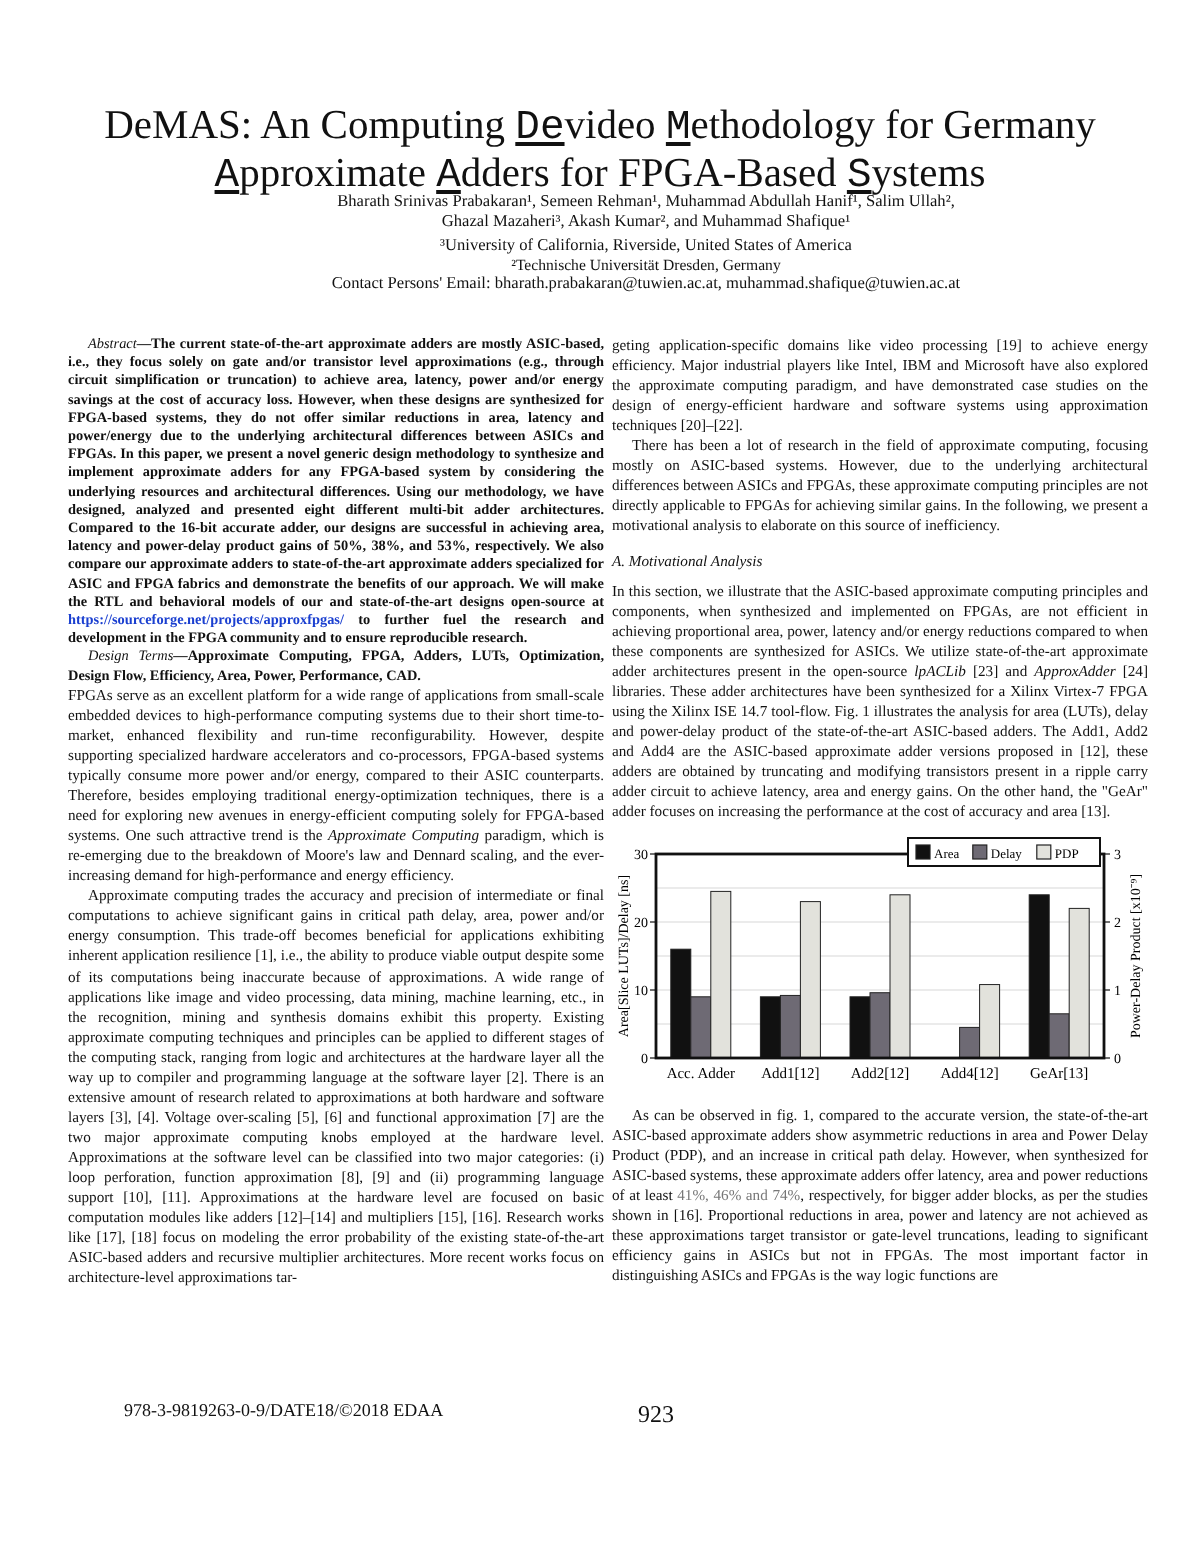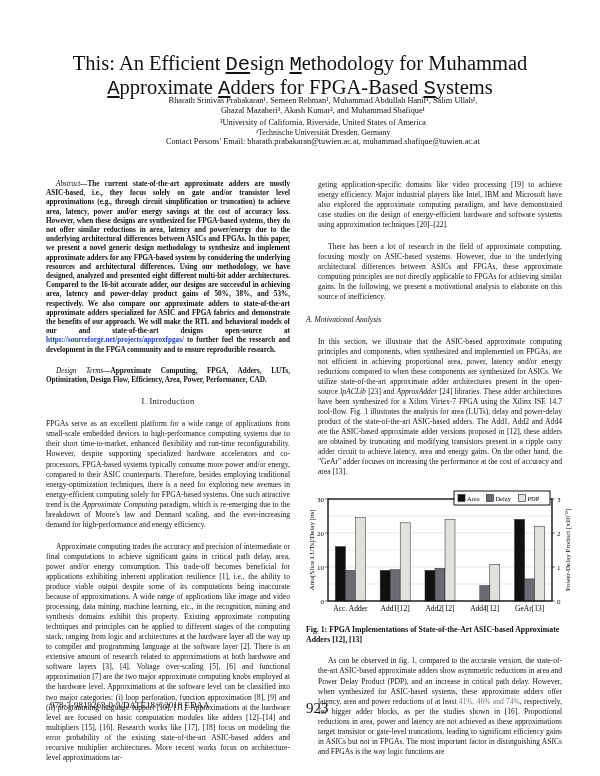--- a/index.html
+++ b/index.html
@@ -8,49 +8,48 @@
   .title u { text-decoration:underline;font-family:Liberation Mono, monospace; }
   .authors { position:absolute; top:96px; left:0; width:600px; text-align:center; font-size:8.3px; line-height:10px;padding-left:23px; }
   .col { position:absolute; top:168px; width:268px; font-size:7.6px; line-height:10.05px; text-align:justify; }
   .col.left { left:34px; }
   .col.right { left:306px; }
   .abstract { font-weight:bold; font-size:7.2px; line-height:9.2px; }
   .abstract i, .indexterms i { font-weight:normal; font-style:italic; }
   .link { color:#1a3fd0; }
   .sechead { text-align:center; font-size:8.4px; margin:9px 0 6px 0; letter-spacing:0.3px; }
   .subhead { font-style:italic; margin:8px 0 4px 0; }
-  p { margin:12px; text-indent:10px; }
+  p { margin:0; text-indent:10px; }
   p.noindent { text-indent:0; }
-  .footer-left { position:absolute; top:700px; left:50px; font-size:9px; }
-  .footer-right { position:absolute; top:700px; left:306px; font-size:15px; }
+  .footer-left { position:absolute; top:700px; left:62px; font-size:9px; }
+  .footer-right { position:absolute; top:700px; left:319px; font-size:12px; }
   .chart { position:relative; width:268px; height:134px; margin:6px 0 2px 0; }
   .caption { font-weight:bold; font-size:7.8px; line-height:9.6px; text-align:left; margin-bottom:4px; }
 </style>
 </head>
 <body>
 
 <div class="title">
-  <div><span>This: An Efficient </span><u>De</u><span>sign </span><u>M</u><span>ethodology for Muhammad</span></div>
+  <div><span>DeMAS: An Computing </span><u>De</u><span>video </span><u>M</u><span>ethodology for Germany</span></div>
   <div><u>A</u><span>pproximate </span><u>A</u><span>dders for FPGA-Based </span><u>S</u><span>ystems</span></div>
 </div>
 
 <div class="authors">
   <div>Bharath Srinivas Prabakaran¹, Semeen Rehman¹, Muhammad Abdullah Hanif¹, Salim Ullah²,</div>
   <div>Ghazal Mazaheri³, Akash Kumar², and Muhammad Shafique¹</div>
   <div style="margin-top:2px">³University of California, Riverside, United States of America</div>
   <div style="font-size:7.8px;line-height:9px">²Technische Universität Dresden, Germany</div>
   <div>Contact Persons' Email: bharath.prabakaran@tuwien.ac.at, muhammad.shafique@tuwien.ac.at</div>
 </div>
 
 <div class="col left">
   <div class="abstract">
     <p><i>Abstract</i><span>—The current state-of-the-art approximate adders are mostly ASIC-based, i.e., they focus solely on gate and/or transistor level approximations (e.g., through circuit simplification or truncation) to achieve area, latency, power and/or energy savings at the cost of accuracy loss. However, when these designs are synthesized for FPGA-based systems, they do not offer similar reductions in area, latency and power/energy due to the underlying architectural differences between ASICs and FPGAs. In this paper, we present a novel generic design methodology to synthesize and implement approximate adders for any FPGA-based system by considering the underlying resources and architectural differences. Using our methodology, we have designed, analyzed and presented eight different multi-bit adder architectures. Compared to the 16-bit accurate adder, our designs are successful in achieving area, latency and power-delay product gains of 50%, 38%, and 53%, respectively. We also compare our approximate adders to state-of-the-art approximate adders specialized for ASIC and FPGA fabrics and demonstrate the benefits of our approach. We will make the RTL and behavioral models of our and state-of-the-art designs open-source at </span><span class="link">https://sourceforge.net/projects/approxfpgas/</span><span> to further fuel the research and development in the FPGA community and to ensure reproducible research.</span></p>
     <p><i>Design Terms</i><span>—Approximate Computing, FPGA, Adders, LUTs, Optimization, Design Flow, Efficiency, Area, Power, Performance, CAD.</span></p>
   </div>
-  <div class="sechead">I. Introduction</div>
   <p class="noindent"><span>FPGAs serve as an excellent platform for a wide range of applications from small-scale embedded devices to high-performance computing systems due to their short time-to-market, enhanced flexibility and run-time reconfigurability. However, despite supporting specialized hardware accelerators and co-processors, FPGA-based systems typically consume more power and/or energy, compared to their ASIC counterparts. Therefore, besides employing traditional energy-optimization techniques, there is a need for exploring new avenues in energy-efficient computing solely for FPGA-based systems. One such attractive trend is the </span><i>Approximate Computing</i><span> paradigm, which is re-emerging due to the breakdown of Moore's law and Dennard scaling, and the ever-increasing demand for high-performance and energy efficiency.</span></p>
   <p>Approximate computing trades the accuracy and precision of intermediate or final computations to achieve significant gains in critical path delay, area, power and/or energy consumption. This trade-off becomes beneficial for applications exhibiting inherent application resilience [1], i.e., the ability to produce viable output despite some of its computations being inaccurate because of approximations. A wide range of applications like image and video processing, data mining, machine learning, etc., in the recognition, mining and synthesis domains exhibit this property. Existing approximate computing techniques and principles can be applied to different stages of the computing stack, ranging from logic and architectures at the hardware layer all the way up to compiler and programming language at the software layer [2]. There is an extensive amount of research related to approximations at both hardware and software layers [3], [4]. Voltage over-scaling [5], [6] and functional approximation [7] are the two major approximate computing knobs employed at the hardware level. Approximations at the software level can be classified into two major categories: (i) loop perforation, function approximation [8], [9] and (ii) programming language support [10], [11]. Approximations at the hardware level are focused on basic computation modules like adders [12]–[14] and multipliers [15], [16]. Research works like [17], [18] focus on modeling the error probability of the existing state-of-the-art ASIC-based adders and recursive multiplier architectures. More recent works focus on architecture-level approximations tar-</p>
 </div>
 
 <div class="col right">
   <p class="noindent">geting application-specific domains like video processing [19] to achieve energy efficiency. Major industrial players like Intel, IBM and Microsoft have also explored the approximate computing paradigm, and have demonstrated case studies on the design of energy-efficient hardware and software systems using approximation techniques [20]–[22].</p>
   <p>There has been a lot of research in the field of approximate computing, focusing mostly on ASIC-based systems. However, due to the underlying architectural differences between ASICs and FPGAs, these approximate computing principles are not directly applicable to FPGAs for achieving similar gains. In the following, we present a motivational analysis to elaborate on this source of inefficiency.</p>
   <div class="subhead">A. Motivational Analysis</div>
   <p class="noindent"><span>In this section, we illustrate that the ASIC-based approximate computing principles and components, when synthesized and implemented on FPGAs, are not efficient in achieving proportional area, power, latency and/or energy reductions compared to when these components are synthesized for ASICs. We utilize state-of-the-art approximate adder architectures present in the open-source </span><i>lpACLib</i><span> [23] and </span><i>ApproxAdder</i><span> [24] libraries. These adder architectures have been synthesized for a Xilinx Virtex-7 FPGA using the Xilinx ISE 14.7 tool-flow. Fig. 1 illustrates the analysis for area (LUTs), delay and power-delay product of the state-of-the-art ASIC-based adders. The Add1, Add2 and Add4 are the ASIC-based approximate adder versions proposed in [12], these adders are obtained by truncating and modifying transistors present in a ripple carry adder circuit to achieve latency, area and energy gains. On the other hand, the "GeAr" adder focuses on increasing the performance at the cost of accuracy and area [13].</span></p>
 
@@ -101,18 +100,17 @@
         <text x="0" y="0" font-size="7" text-anchor="middle" font-family="Liberation Serif, serif" transform="translate(264,61) rotate(-90)">Power-Delay Product [x10⁻⁹]</text>
         <rect x="148" y="2" width="96" height="14" fill="#fff" stroke="#111" stroke-width="1"></rect>
         <rect x="152" y="5.5" width="7" height="7" fill="#111111" stroke="#222" stroke-width="0.6"></rect>
         <text x="161" y="12" font-size="6.5" font-family="Liberation Serif, serif">Area</text>
         <rect x="180.4" y="5.5" width="7" height="7" fill="#6e6a74" stroke="#222" stroke-width="0.6"></rect>
         <text x="189.4" y="12" font-size="6.5" font-family="Liberation Serif, serif">Delay</text>
         <rect x="212.4" y="5.5" width="7" height="7" fill="#e2e2dc" stroke="#222" stroke-width="0.6"></rect>
         <text x="221.4" y="12" font-size="6.5" font-family="Liberation Serif, serif">PDP</text>
       </svg>
   </div>
-  <div class="caption">Fig. 1: FPGA Implementations of State-of-the-Art ASIC-based Approximate Adders [12], [13]</div>
   <p><span>As can be observed in fig. 1, compared to the accurate version, the state-of-the-art ASIC-based approximate adders show asymmetric reductions in area and Power Delay Product (PDP), and an increase in critical path delay. However, when synthesized for ASIC-based systems, these approximate adders offer latency, area and power reductions of at least </span><span style="color:#777">41%, 46% and 74%</span><span>, respectively, for bigger adder blocks, as per the studies shown in [16]. Proportional reductions in area, power and latency are not achieved as these approximations target transistor or gate-level truncations, leading to significant efficiency gains in ASICs but not in FPGAs. The most important factor in distinguishing ASICs and FPGAs is the way logic functions are</span></p>
 </div>
 
 <div class="footer-left">978-3-9819263-0-9/DATE18/©2018 EDAA</div>
 <div class="footer-right">923</div>
 
 </body></html>

